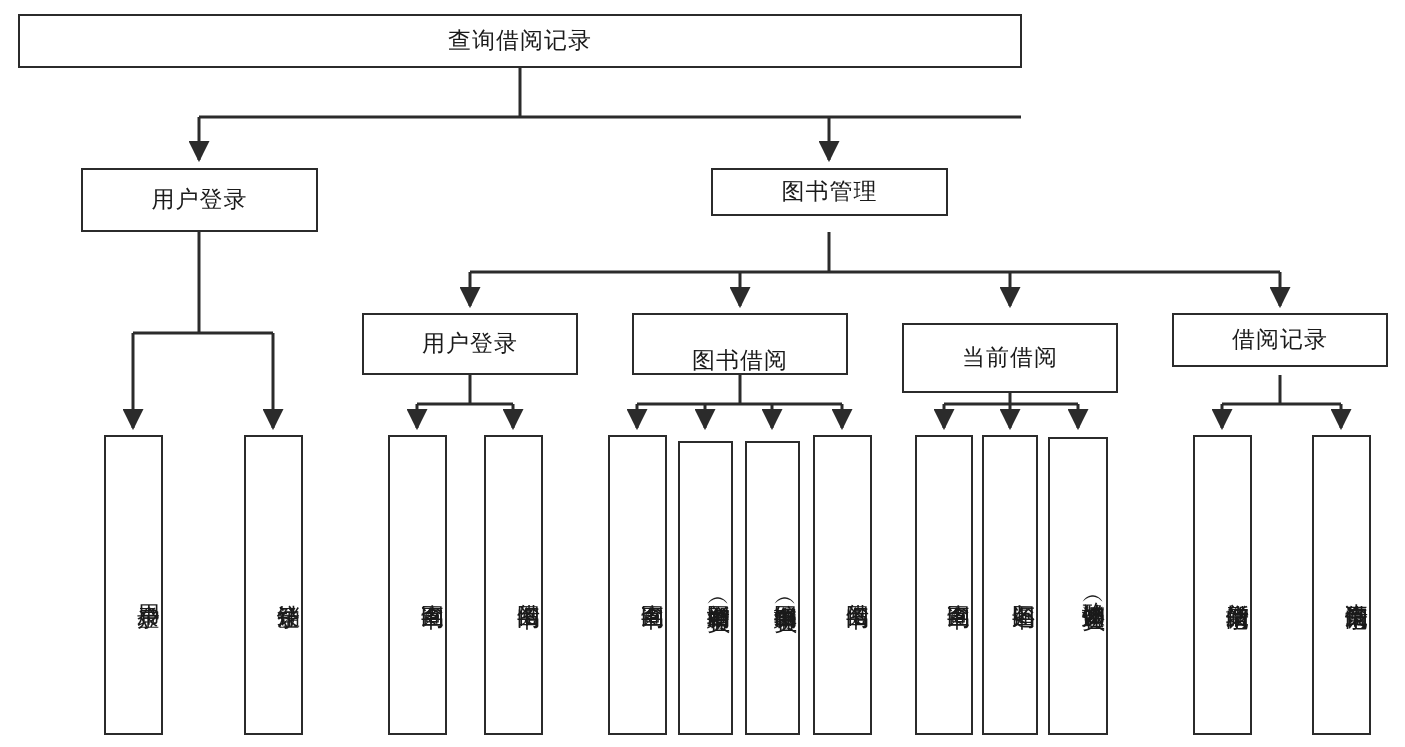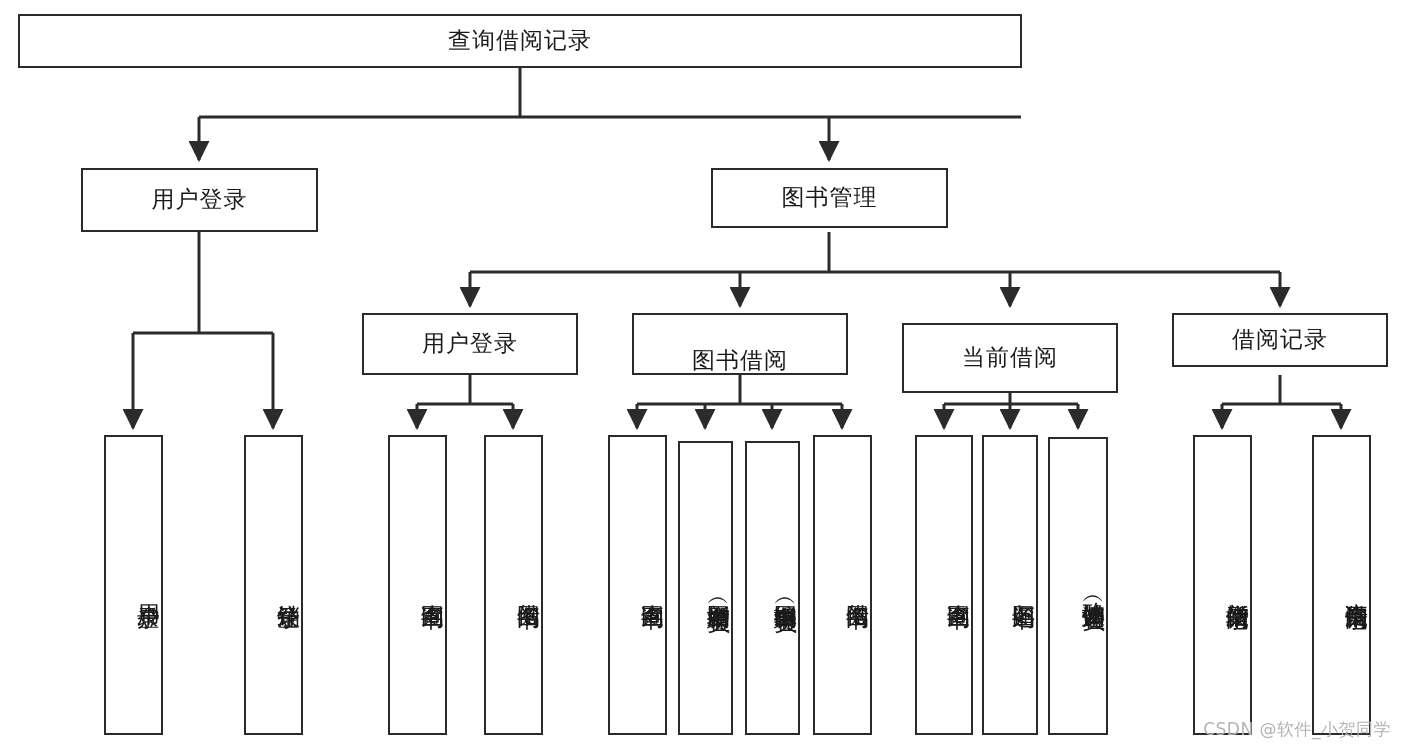--- a/index.html
+++ b/index.html
@@ -129,21 +129,21 @@
     </g>
   </svg>
 
   <div class="node horiz" style="left:18px; top:14px; width:1004px; height:54px;">
     <span class="label">查询借阅记录</span>
   </div>
 
   <div class="node horiz" style="left:81px; top:168px; width:237px; height:64px;">
     <span class="label">用户登录</span>
   </div>
-  <div class="node horiz" style="left:711px; top:168px; width:237px; height:60px;">
+  <div class="node horiz" style="left:711px; top:168px; width:237px; height:48px;">
     <span class="label">图书管理</span>
   </div>
 
   <div class="node horiz" style="left:362px; top:313px; width:216px; height:62px;">
     <span class="label">用户登录</span>
   </div>
   <div class="node horiz" style="left:632px; top:313px; width:216px; height:62px;align-items:flex-end;">
     <span class="label">图书借阅</span>
   </div>
   <div class="node horiz" style="left:902px; top:323px; width:216px; height:70px;">
@@ -190,15 +190,14 @@
     <span class="label">确认归还（管理员）</span>
   </div>
 
   <div class="node vert" style="left:1193px; top:435px; width:59px; height:300px;">
     <span class="label">新增借阅记录</span>
   </div>
   <div class="node vert" style="left:1312px; top:435px; width:59px; height:300px;">
     <span class="label">查询借阅记录</span>
   </div>
 
-  <div id="watermark">CSDN @软件_小贺同学</div>
 
 </div>
 
 </body></html>

